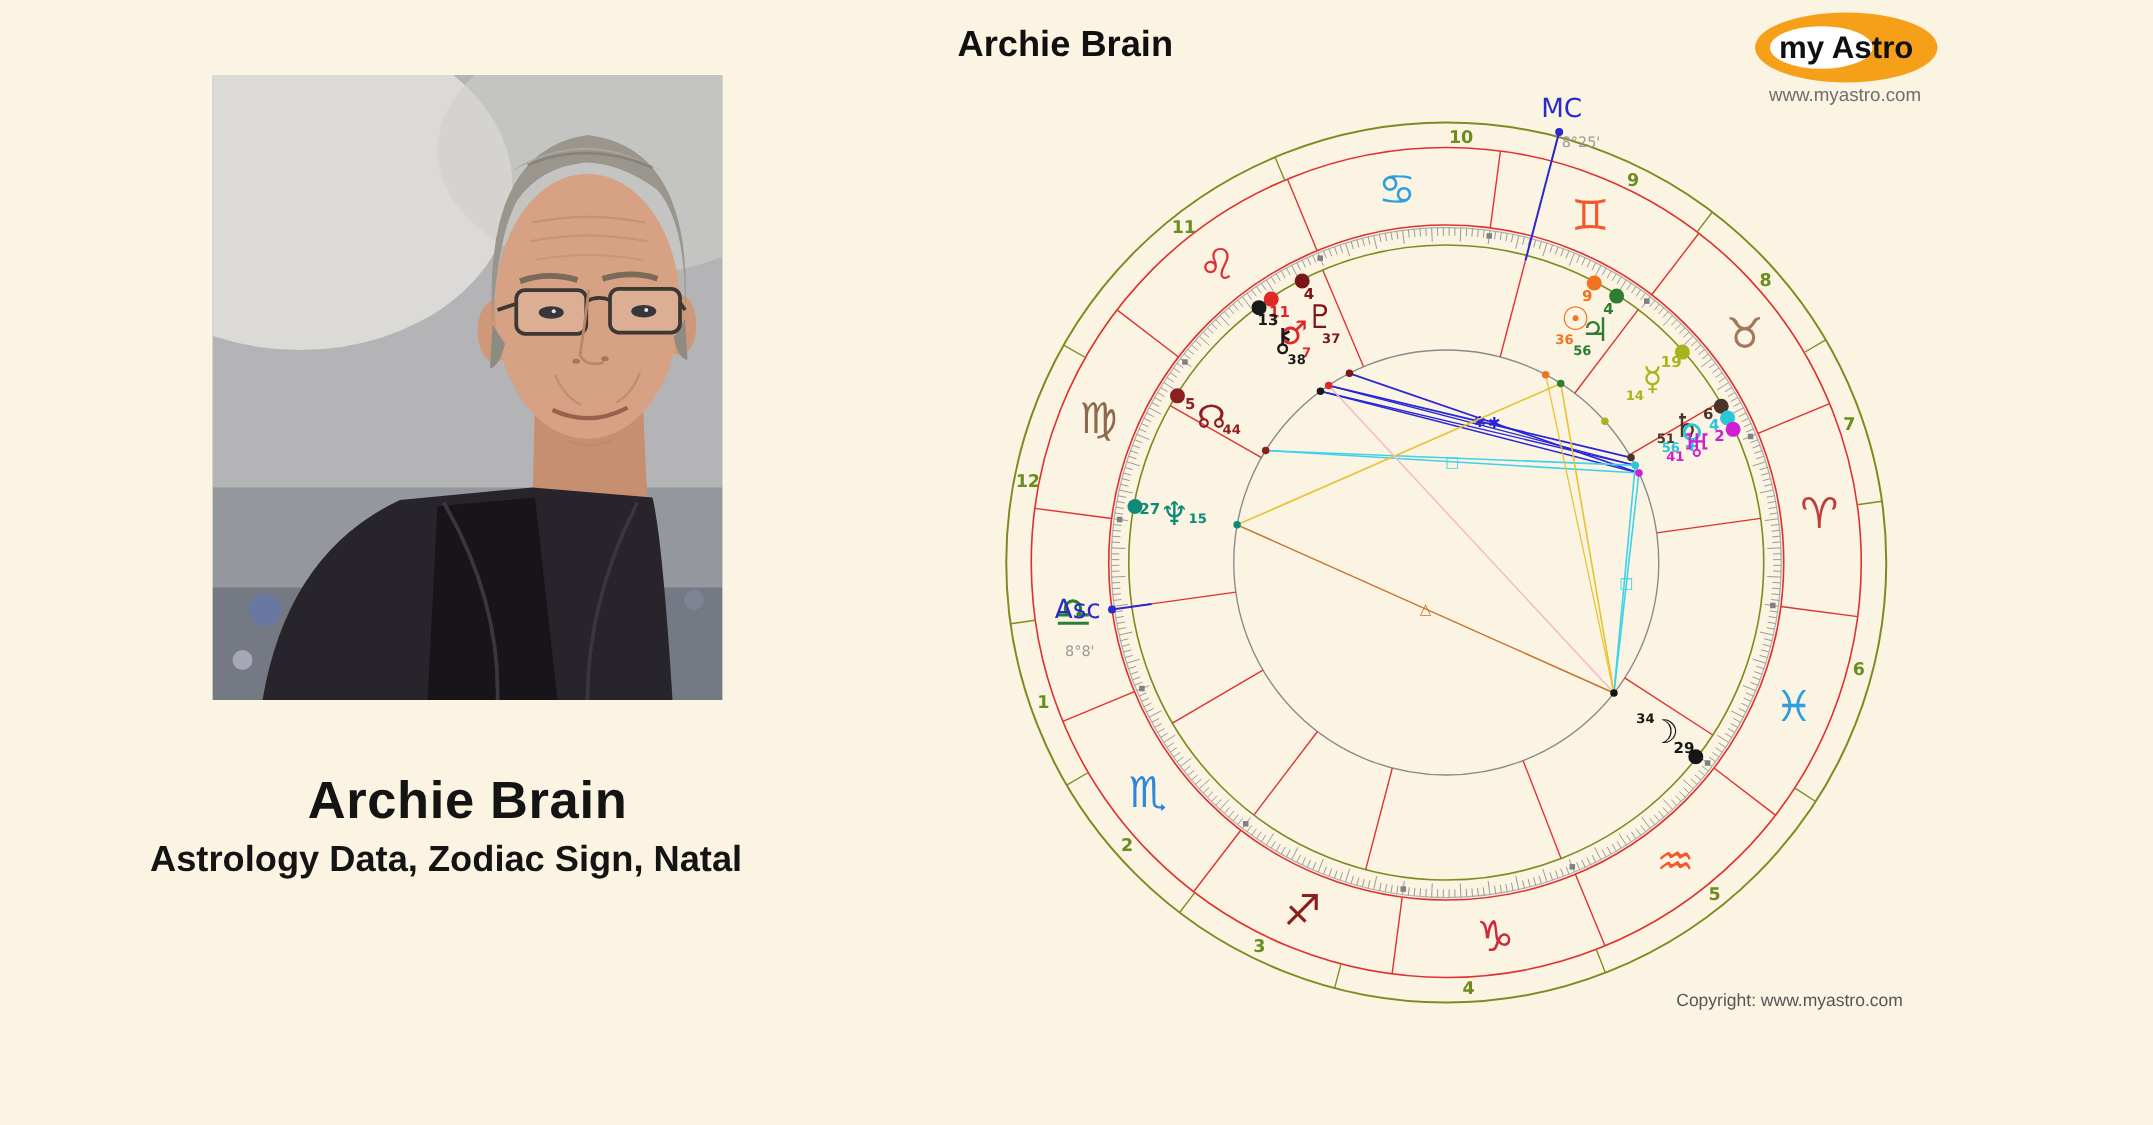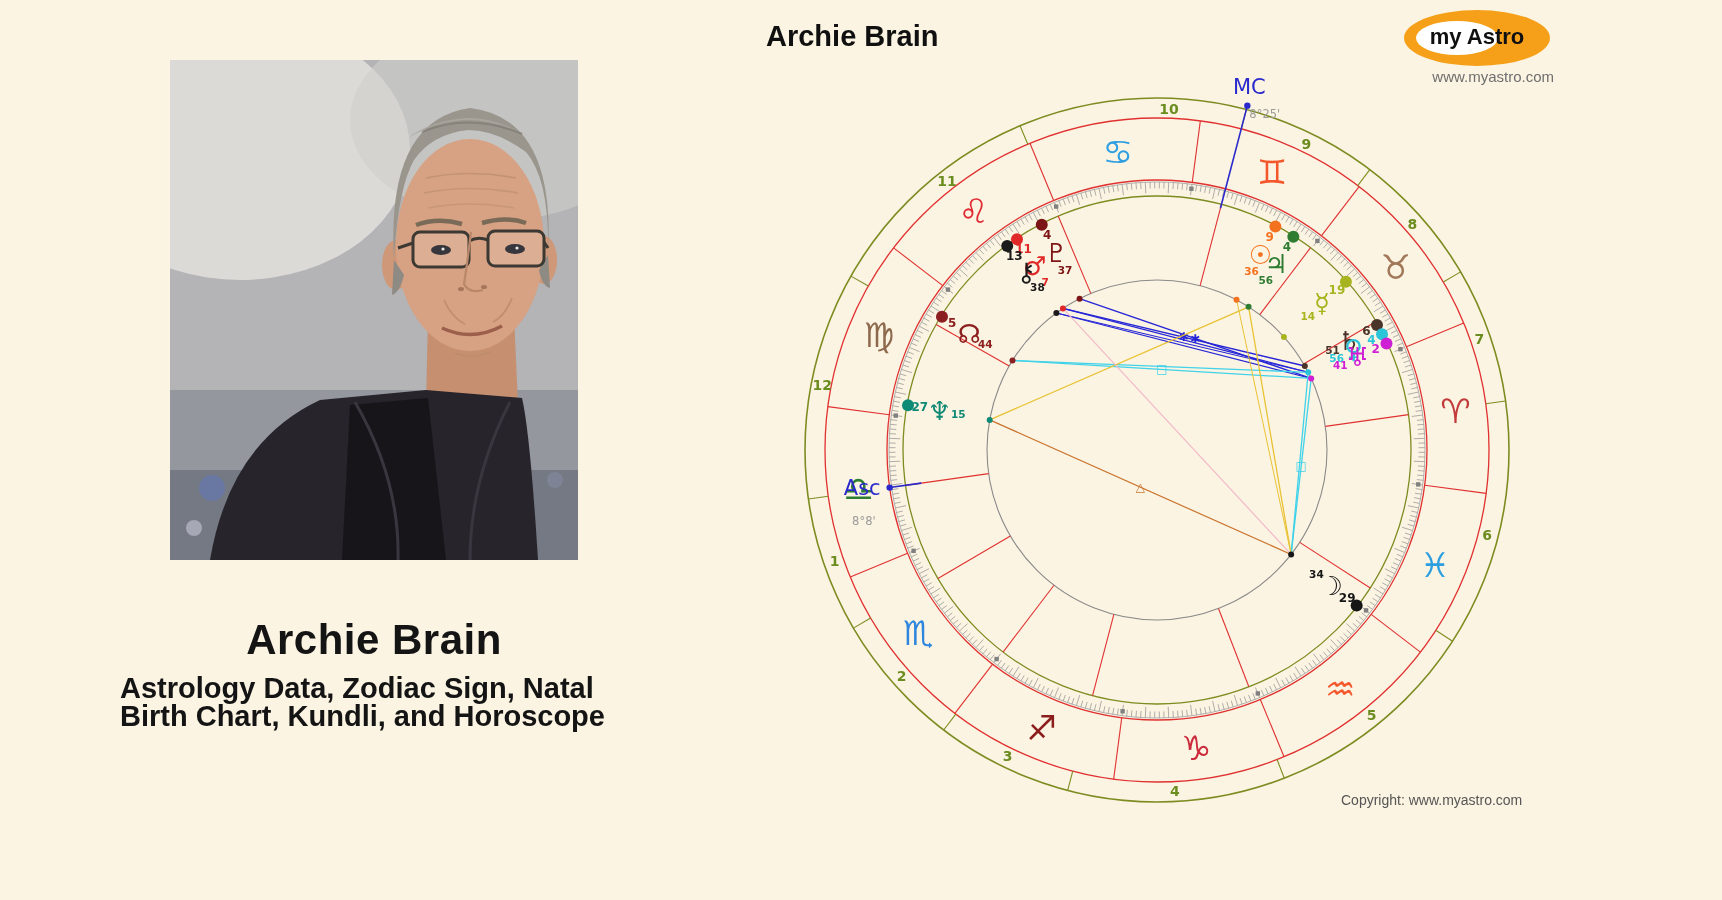--- a/index.html
+++ b/index.html
@@ -8,22 +8,22 @@
   .photo{position:absolute;left:170px;top:60px;width:408px;height:500px;overflow:hidden;background:#b9b9bb}
   .person-name{position:absolute;left:140px;top:616px;width:468px;text-align:center;
                font-size:42px;font-weight:bold;color:#141414;margin:0;letter-spacing:.5px}
   .person-sub{position:absolute;left:120px;top:674px;width:508px;text-align:left;
               font-size:29px;font-weight:bold;color:#141414;line-height:28px}
   .chart-title{position:absolute;left:766px;top:20px;font-size:29px;font-weight:bold;color:#101010;margin:0}
   .logo{position:absolute;left:1404px;top:10px;width:146px;height:56px;cursor:pointer}
   .logo-oval{position:absolute;left:0;top:0;width:100%;height:100%;background:#F6A01A;border-radius:50%}
   .logo-white{position:absolute;left:12px;top:11px;width:82px;height:34px;background:#ffffff;border-radius:50%}
   .logo-text{position:absolute;left:0;top:14px;width:100%;text-align:center;
-             font-size:22px;font-weight:bold;color:#101010}
-  .logo-site{position:absolute;left:1398px;top:68px;width:156px;text-align:right;font-size:15px;color:#6e6e6e}
+             font-size:25px;font-weight:bold;color:#101010}
+  .logo-site{position:absolute;left:1398px;top:68px;width:156px;text-align:center;font-size:15px;color:#6e6e6e}
   .copyright{position:absolute;left:1341px;top:792px;font-size:14px;color:#555}
   #wheel{position:absolute;left:755px;top:55px}
   #wheel text{font-family:"DejaVu Sans","Liberation Sans",sans-serif}
 </style>
 </head>
 <body>
 
 <div class="photo">
   <svg width="408" height="500" viewBox="0 0 408 500">
     <rect x="0" y="0" width="408" height="500" fill="#b4b3b5"></rect>
@@ -84,21 +84,20 @@
     <path d="M274,240 Q282,258 295,264" stroke="#bb8a6c" stroke-width="1.8" fill="none" opacity="0.8"></path>
     <path d="M342,238 Q335,256 323,262" stroke="#bb8a6c" stroke-width="1.8" fill="none" opacity="0.8"></path>
     <path d="M272,268 Q302,282 332,266" stroke="#9c5f4c" stroke-width="3.4" fill="none"></path>
     <path d="M285,293 Q303,300 320,292" stroke="#b9886a" stroke-width="1.6" fill="none" opacity="0.6"></path>
   </svg>
 </div>
 
 <h1 class="person-name">Archie Brain</h1>
 <div class="person-sub">
   <span>Astrology Data, Zodiac Sign, Natal</span><br>
-  <span>Birth Chart, Kundli, and Horoscope</span>
 </div>
 
 <h2 class="chart-title">Archie Brain</h2>
 
 <div class="logo">
   <div class="logo-oval"></div>
   <div class="logo-white"></div>
   <div class="logo-text"><span>my</span><span> Astro</span></div>
 </div>
 <div class="logo-site">www.myastro.com</div>

